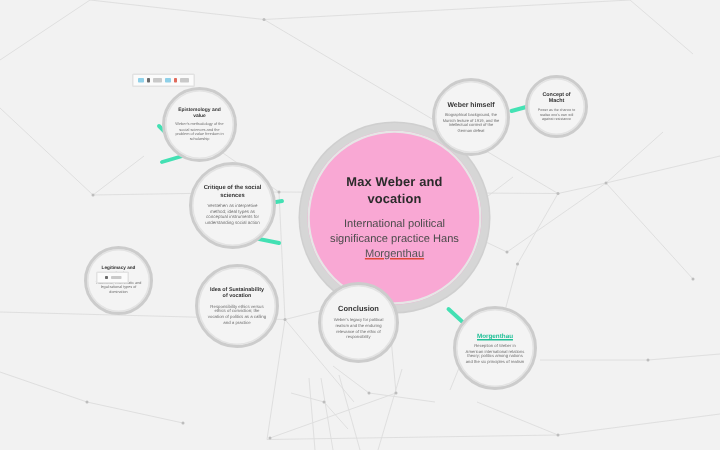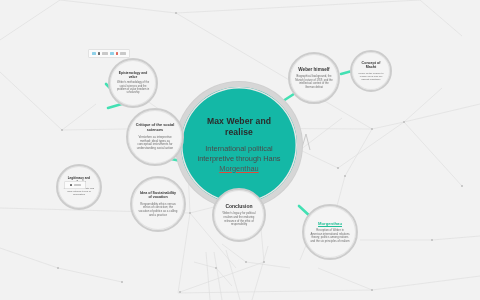--- a/index.html
+++ b/index.html
@@ -13,22 +13,22 @@
   .net{position:absolute;inset:0;}
   .node{
     position:absolute;border-radius:50%;
     background:#f4f4f4;
     display:flex;flex-direction:column;align-items:center;justify-content:center;
     text-align:center;box-sizing:border-box;
     overflow:hidden;
   }
   
   #center-node{
-    left:176px;top:82px;width:126px;height:126px;
-    background:#14b8a6;
+    left:200px;top:82px;width:126px;height:126px;
+    background:#f9a8d4;
     border:5px solid #d6d6d6;
     box-shadow:0 0 0 1.5px #e6e6e6 inset, 0 0 0 1px #cfcfcf;
     padding:10px 13px;
   }
   #center-node .title{
     font-size:8.6px;font-weight:bold;color:#2b2b2b;line-height:1.32;
     letter-spacing:.1px;
   }
   #center-node .sub{
     font-size:7.4px;color:#4a4a4a;line-height:1.36;margin-top:5px;
@@ -151,24 +151,24 @@
     </g>
   </svg>
 
   <svg class="wsquiggle" width="26" height="22" viewBox="0 0 26 22">
     <path d="M2,1 L6,20 L11,4 L15,20 L20,3 L24,19" stroke="#c4c4c4" stroke-width="0.9" fill="none"></path>
   </svg>
 
   <div class="node" id="center-node">
     <div class="title">
       <div>Max Weber and</div>
-      <div>realise</div>
+      <div>vocation</div>
     </div>
     <div class="sub">
-      <span>International political interpretive through Hans </span><u>Morgenthau</u>
+      <span>International political significance practice Hans </span><u>Morgenthau</u>
     </div>
   </div>
 
   <div class="node sat" id="n-epist">
     <div class="h">Epistemology and value</div>
     <div class="b">Weber's methodology of the social sciences and the problem of value freedom in scholarship</div>
   </div>
 
   <div class="node sat" id="n-critique">
     <div class="h">Critique of the social sciences</div>

